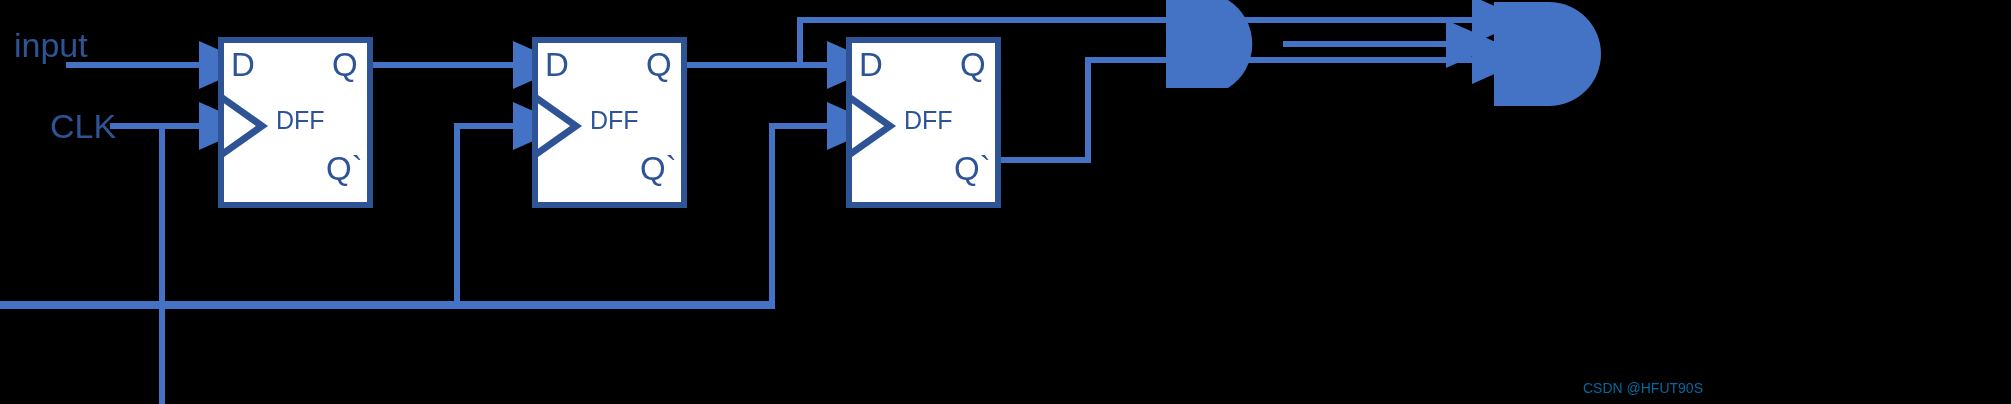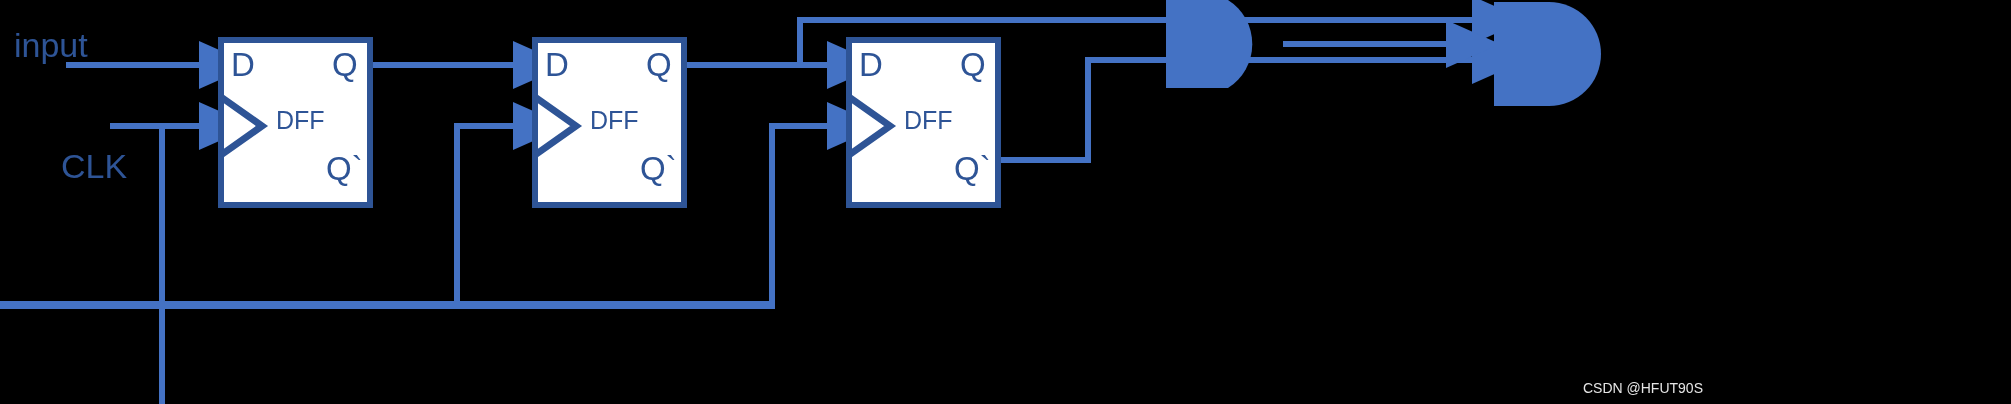--- a/index.html
+++ b/index.html
@@ -3,21 +3,21 @@
 <meta charset="utf-8">
 <style>
   html,body{margin:0;padding:0;background:#000;}
   #canvas{position:relative;width:1717px;height:404px;background:#000;overflow:hidden;
           font-family:"Liberation Sans","DejaVu Sans",sans-serif;}
   svg.layer{position:absolute;left:0;top:0;width:2011px;height:404px;}
   .lbl{position:absolute;color:#2e5496;white-space:nowrap;}
   .io-label{font-size:34px;color:#2e5496;}
   .pin-label{font-size:33px;color:#2e5496;}
   .dff-label{font-size:25px;color:#2e5496;}
-  .watermark{position:absolute;right:14px;bottom:8px;font-size:14px;color:#e5e5e5;}
+  .watermark{position:absolute;right:14px;bottom:8px;font-size:14px;color:#0369a1;}
 </style>
 </head>
 <body>
 
 <div id="canvas">
 
   <svg class="layer" viewBox="0 0 2011 404">
     <defs>
       <marker id="arrow" markerWidth="10" markerHeight="10" refX="1" refY="4" orient="auto" markerUnits="strokeWidth">
         <path d="M0,0 L9,4 L0,8 z" fill="#4472c4"></path>
@@ -84,21 +84,21 @@
   </svg>
 
   <svg class="layer" viewBox="0 0 2011 404">
     <g>
       <path d="M1494,2 L1549,2 A52,52 0 0 1 1549,106 L1494,106 Z" fill="#4472c4"></path>
     </g>
   </svg>
 
   <div class="lbl io-label" style="left:14px;top:26px;">input</div>
 
-  <div class="lbl io-label" style="left:61px;top:107px;margin-top:40px;">CLK</div>
+  <div class="lbl io-label" style="left:50px;top:107px;">CLK</div>
 
 
   <div class="lbl pin-label" style="left:231px;top:46px;">D</div>
   <div class="lbl pin-label" style="left:332px;top:46px;">Q</div>
   <div class="lbl dff-label" style="left:276px;top:106px;">DFF</div>
   <div class="lbl pin-label" style="left:326px;top:150px;">Q`</div>
 
   <div class="lbl pin-label" style="left:545px;top:46px;">D</div>
   <div class="lbl pin-label" style="left:646px;top:46px;">Q</div>
   <div class="lbl dff-label" style="left:590px;top:106px;">DFF</div>

